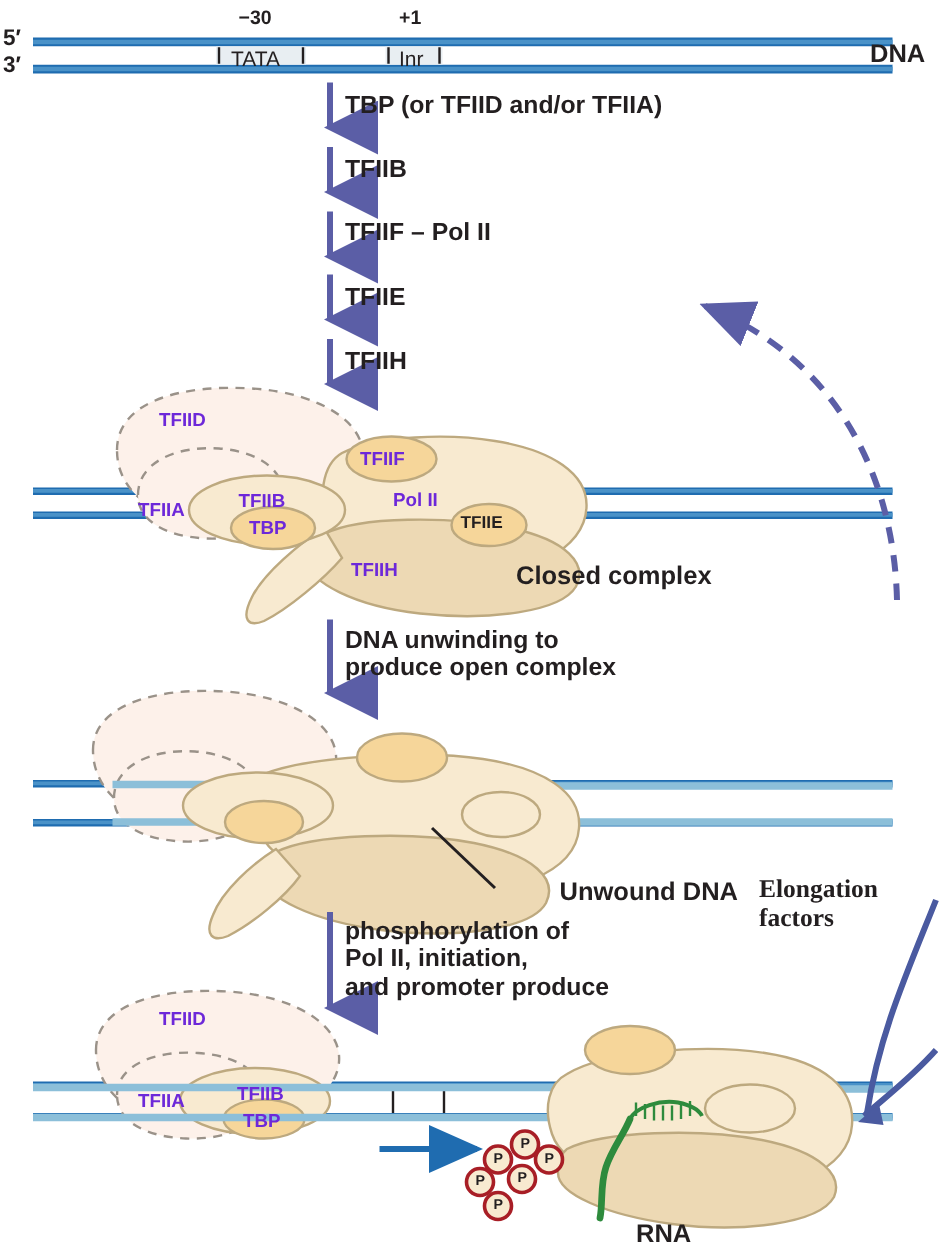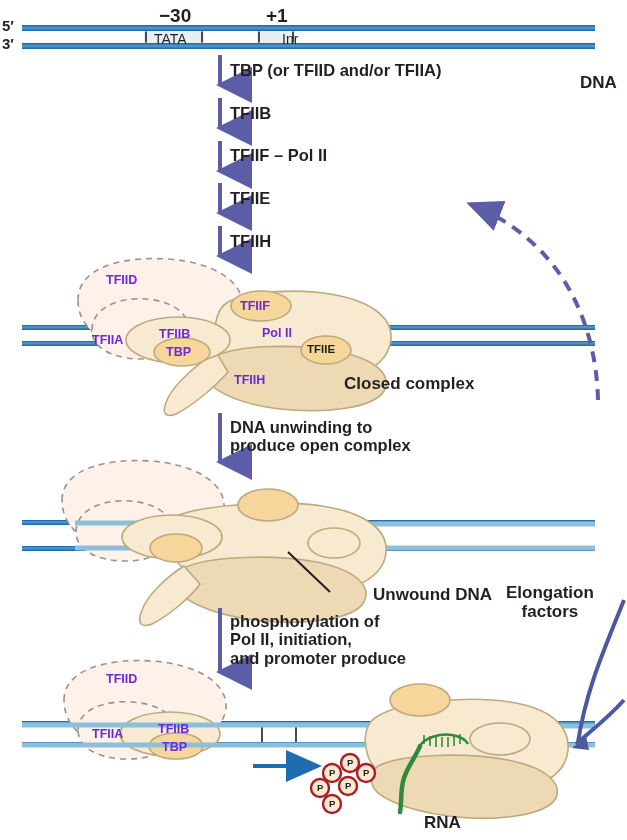--- a/index.html
+++ b/index.html
@@ -5,21 +5,21 @@
   html,body{margin:0;padding:0;background:#ffffff;}
   body{width:627px;height:840px;position:relative;overflow:hidden;
        font-family:"Liberation Sans","DejaVu Sans",sans-serif;}
   #stage{position:absolute;left:0;top:0;width:627px;height:840px;}
   svg#scene{position:absolute;left:0;top:0;width:627px;height:840px;display:block;}
   .lbl{position:absolute;font-weight:bold;color:#231f20;line-height:1.12;white-space:pre;}
   .step{font-size:16.5px;}
   .big{font-size:17px;}
   .prot{font-size:12.5px;font-weight:bold;color:#6d28d9;}
   .prot-sm{font-size:11.5px;font-weight:bold;color:#231f20;}
-  .tick{font-size:19px;font-weight:bold;color:#231f20;}
+  .tick{font-size:13px;font-weight:bold;color:#231f20;}
   .end5{font-size:15px;font-weight:bold;color:#231f20;}
   .boxlbl{font-size:14px;font-weight:normal;color:#231f20;}
   .pchar{font-size:9.5px;font-weight:bold;color:#231f20;}
 </style>
 </head>
 <body>
 
 <div id="stage">
 
   <svg id="scene" viewBox="0 0 627 840">
@@ -177,25 +177,25 @@
 
     <path d="M598,400 C596,320 560,240 470,204" fill="none" stroke="#5b5ea6" stroke-width="4" stroke-dasharray="11,8" marker-end="url(#arrDash)"></path>
 
     <path d="M624,600 C604,650 586,690 578,742" fill="none" stroke="#4a5aa0" stroke-width="4"></path>
     <path d="M624,700 C608,718 592,730 576,744" fill="none" stroke="#4a5aa0" stroke-width="4"></path>
     <path d="M586,736 L572,748 L589,750 Z" fill="#4a5aa0"></path>
   </svg>
 
   <div class="lbl end5" style="left:2px;top:18px;">5′</div>
   <div class="lbl end5" style="left:2px;top:36px;">3′</div>
-  <div class="lbl big" style="left:580px;top:26px;margin-top:47px;">DNA</div>
+  <div class="lbl big" style="left:580px;top:26px;">DNA</div>
   <div class="lbl tick" style="left:159px;top:5px;">−30</div>
   <div class="lbl tick" style="left:266px;top:5px;">+1</div>
   <div class="lbl boxlbl" style="left:154px;top:32px;">TATA</div>
-  <div class="lbl boxlbl" style="left:266px;top:32px;margin-left:16px;">Inr</div>
+  <div class="lbl boxlbl" style="left:266px;top:32px;">Inr</div>
 
   <div class="lbl step" style="left:230px;top:61px;">TBP (or TFIID and/or TFIIA)</div>
   <div class="lbl step" style="left:230px;top:104px;">TFIIB</div>
   <div class="lbl step" style="left:230px;top:146px;">TFIIF – Pol II</div>
   <div class="lbl step" style="left:230px;top:189px;">TFIIE</div>
   <div class="lbl step" style="left:230px;top:232px;">TFIIH</div>
 
   <div class="lbl prot" style="left:106px;top:273px;">TFIID</div>
   <div class="lbl prot" style="left:92px;top:333px;">TFIIA</div>
   <div class="lbl prot" style="left:159px;top:327px;">TFIIB</div>
@@ -203,21 +203,21 @@
   <div class="lbl prot" style="left:240px;top:299px;">TFIIF</div>
   <div class="lbl prot" style="left:262px;top:326px;">Pol II</div>
   <div class="lbl prot-sm" style="left:307px;top:343px;">TFIIE</div>
   <div class="lbl prot" style="left:234px;top:373px;">TFIIH</div>
   <div class="lbl big" style="left:344px;top:374px;">Closed complex</div>
 
   <div class="lbl step" style="left:230px;top:418px;">DNA unwinding to
 produce open complex</div>
 
   <div class="lbl big" style="left:333px;top:585px;margin-left:40px;">Unwound DNA</div>
-  <div class="lbl big" style="left:506px;top:583px;text-align:center;">Elongation
+  <div class="lbl big" style="left:506px;top:583px;text-align:left;font-family:Liberation Serif, serif;">Elongation
 factors</div>
 
   <div class="lbl step" style="left:230px;top:612px;">phosphorylation of
 Pol II, initiation,
 and promoter produce</div>
 
   <div class="lbl prot" style="left:106px;top:672px;">TFIID</div>
   <div class="lbl prot" style="left:92px;top:727px;">TFIIA</div>
   <div class="lbl prot" style="left:158px;top:722px;">TFIIB</div>
   <div class="lbl prot" style="left:162px;top:740px;">TBP</div>

